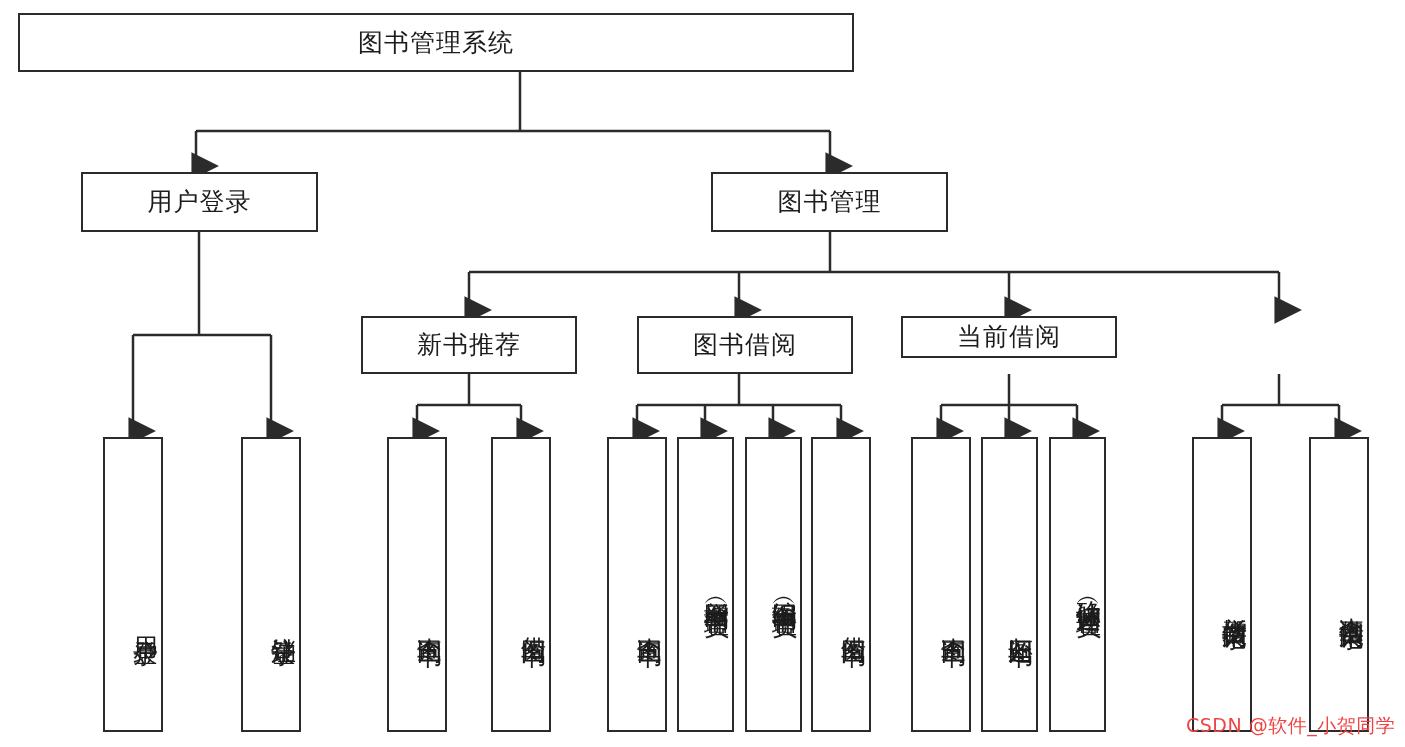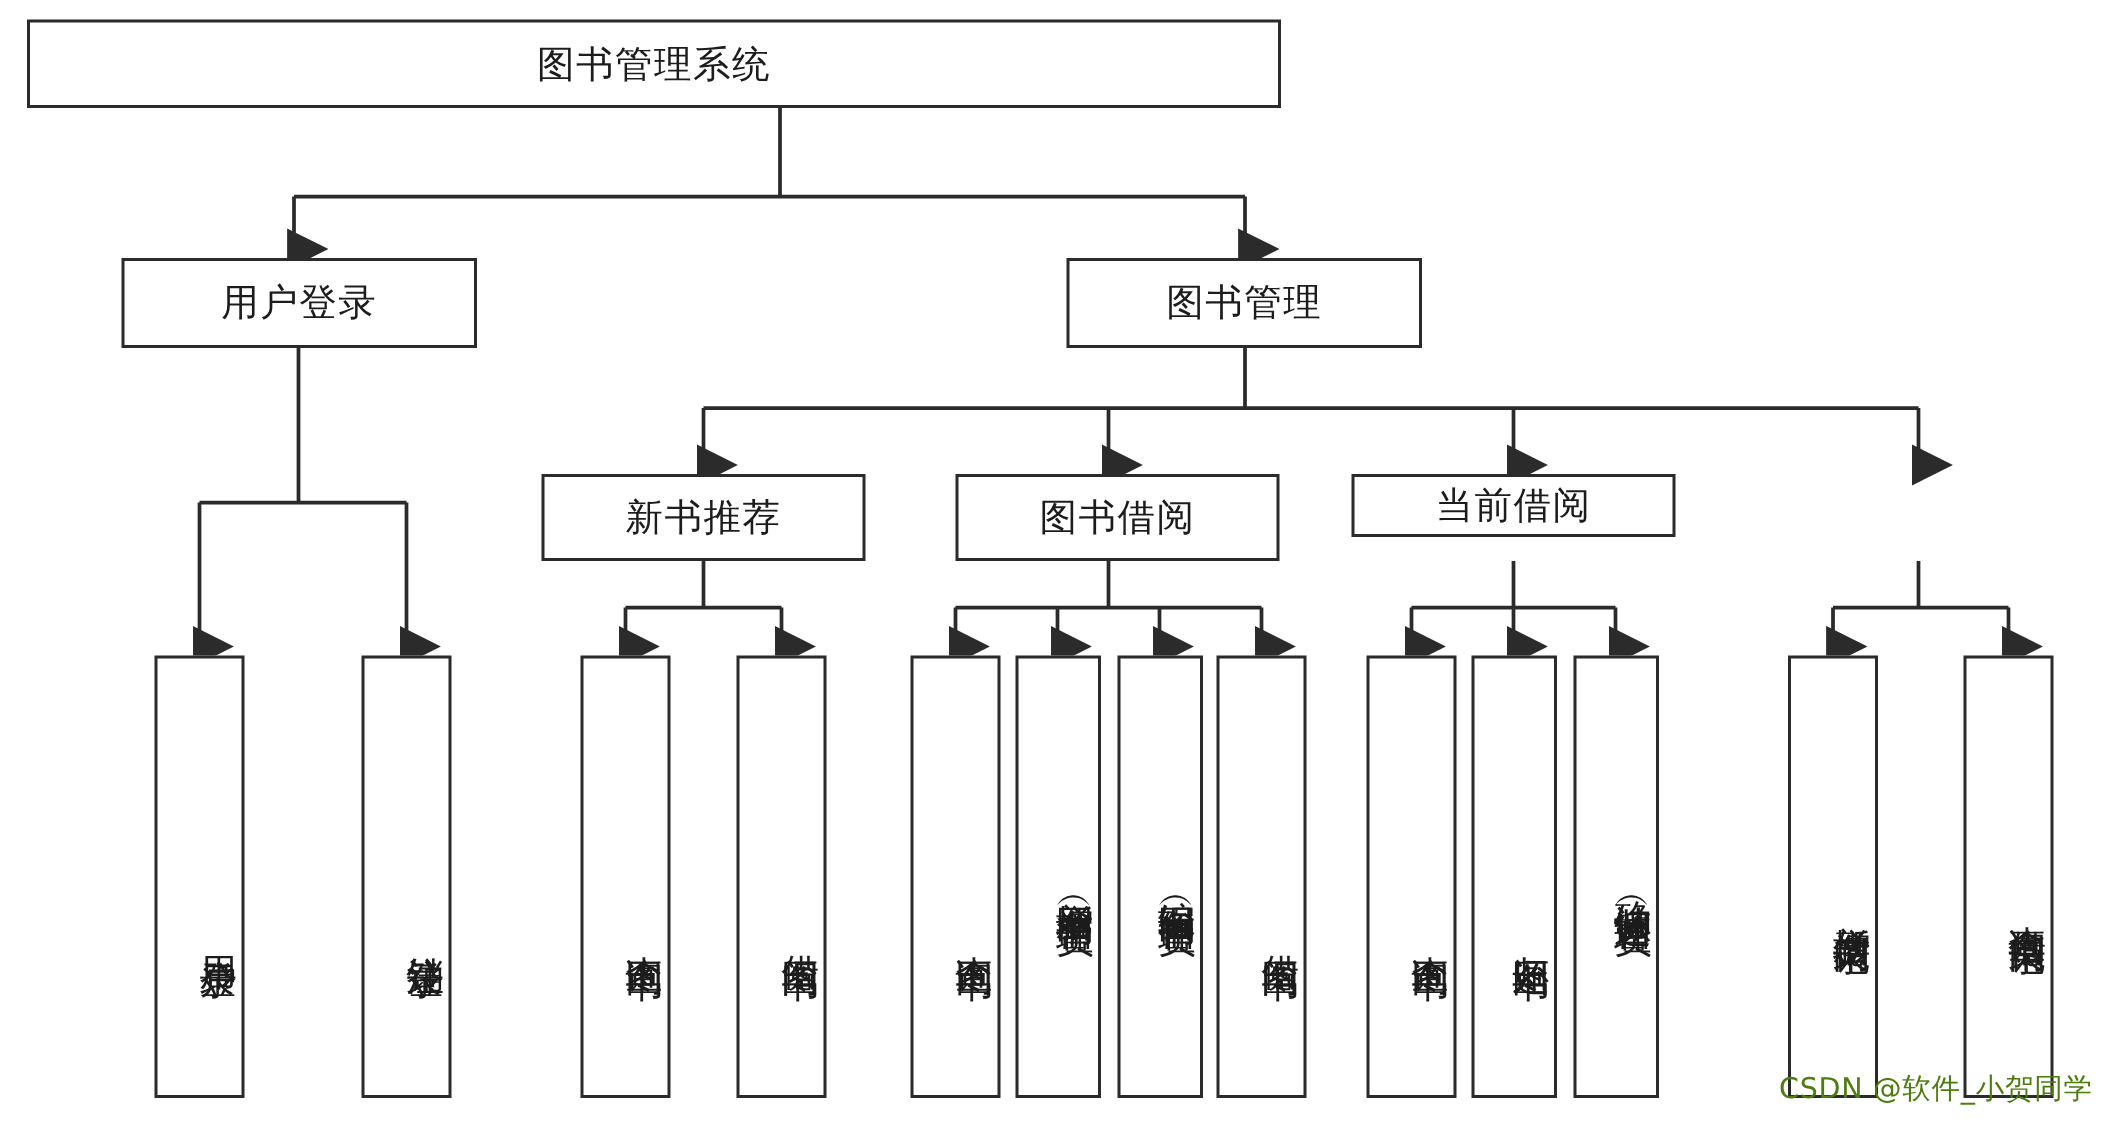--- a/index.html
+++ b/index.html
@@ -53,21 +53,21 @@
     white-space: nowrap;
   }
   .node-v.pad-top {
     padding-top: 10px;
   }
   .watermark {
     position: absolute;
     left: 1186px;
     top: 713px;
     font-size: 19px;
-    color: #4d7c0f;
+    color: #ef4444;
     white-space: nowrap;
     letter-spacing: 0.5px;
   }
 </style>
 </head>
 <body>
 
 <div id="canvas">
 
   <svg class="wires" viewBox="0 0 1405 747" xmlns="http://www.w3.org/2000/svg">

